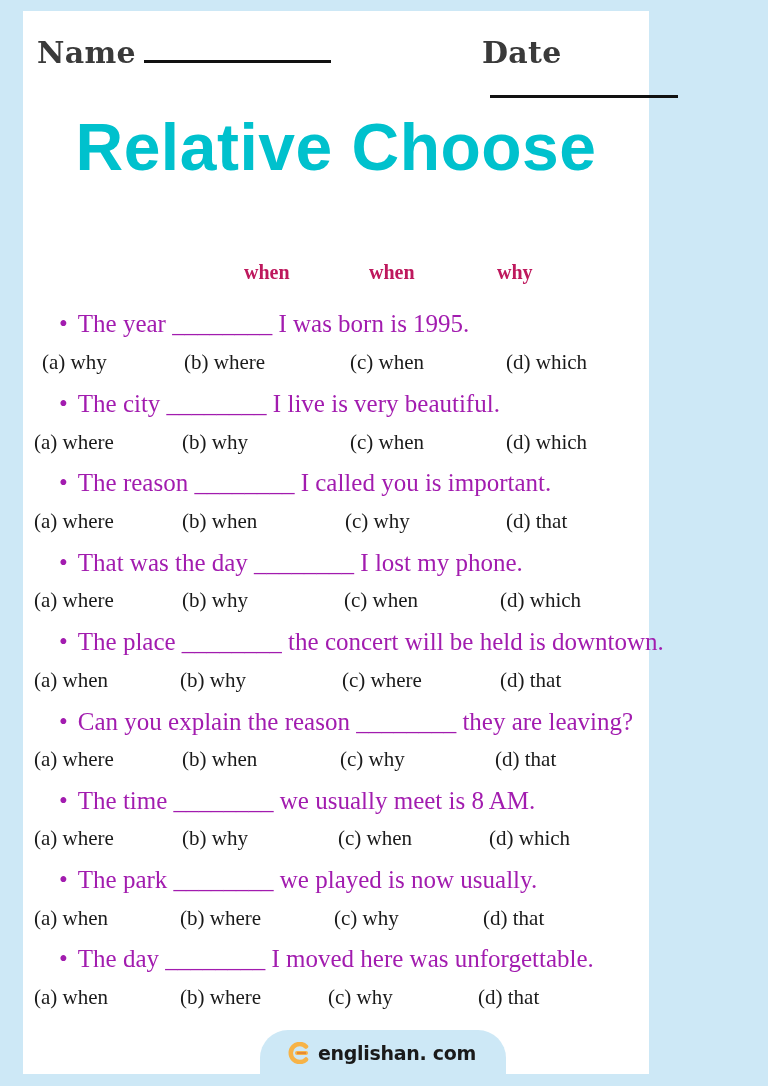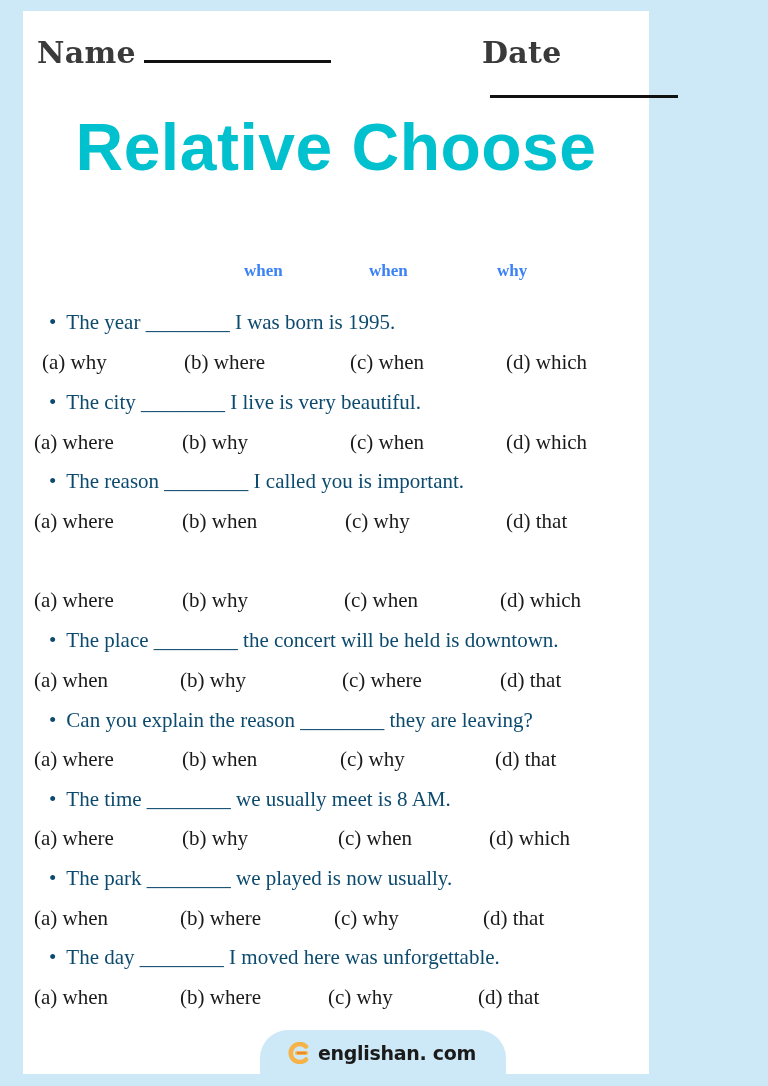--- a/index.html
+++ b/index.html
@@ -24,22 +24,22 @@
     position: absolute; top: 98px; left: 0; width: 100%; text-align: center;
     font-family: "Liberation Sans", sans-serif; font-weight: bold; font-size: 66px;
     color: #00c1cd; letter-spacing: 0.5px;
   }
   .instr {
     position: absolute; top: 197px; left: 8px; width: 730px;
     font-family: "Liberation Serif", serif; font-weight: bold; font-size: 25px; color: #111;
     white-space: nowrap;
   }
   .wordbank { position: absolute; top: 250px; left: 0; width: 100%; }
-  .wordbank span { position: absolute; font-family: "Liberation Serif", serif; font-weight: bold; font-size: 17px; color: #3b82f6; }
-  .q { position: absolute; left: 26px; font-family: "Liberation Serif", serif; font-size: 21px; color: #0c4a6e; white-space: nowrap; }
+  .wordbank span { position: absolute; font-family: "Liberation Serif", serif; font-weight: bold; font-size: 20px; color: #be185d; }
+  .q { position: absolute; left: 36px; font-family: "Liberation Serif", serif; font-size: 25px; color: #a21caf; white-space: nowrap; }
   .q .bullet { margin-right: 10px; }
   .opts { position: absolute; left: 11px; width: 720px; height: 26px; font-family: "Liberation Serif", serif; font-size: 21px; color: #1a1a1a; }
   .opts span { position: absolute; white-space: nowrap; }
   .footer {
     position: absolute; left: 260px; top: 1030px; width: 246px; height: 71px;
     background: #cde8f6; border-radius: 28px 28px 0 0;
   }
   .footer .logo { position: absolute; left: 28px; top: 12px; width: 22px; height: 22px; }
   .footer .brand { position: absolute; left: 58px; top: 12px; font-family: "DejaVu Sans", sans-serif; font-weight: bold; font-size: 19px; color: #1a1a1a; letter-spacing: -0.3px; }
 </style>
@@ -79,20 +79,21 @@
   </div>
 
   <div class="q" style="top:458px"><span class="bullet">•</span><span>The reason ________ I called you is important.</span></div>
   <div class="opts" style="top:498px">
     <span style="left:0">(a) where</span>
     <span style="left:148px">(b) when</span>
     <span style="left:311px">(c) why</span>
     <span style="left:472px">(d) that</span>
   </div>
 
+  <div class="q" style="top:538px"><span class="bullet">•</span><span>That was the day ________ I lost my phone.</span></div>
   <div class="opts" style="top:577px">
     <span style="left:0">(a) where</span>
     <span style="left:148px">(b) why</span>
     <span style="left:310px">(c) when</span>
     <span style="left:466px">(d) which</span>
   </div>
 
   <div class="q" style="top:617px"><span class="bullet">•</span><span>The place ________ the concert will be held is downtown.</span></div>
   <div class="opts" style="top:657px">
     <span style="left:0">(a) when</span>

